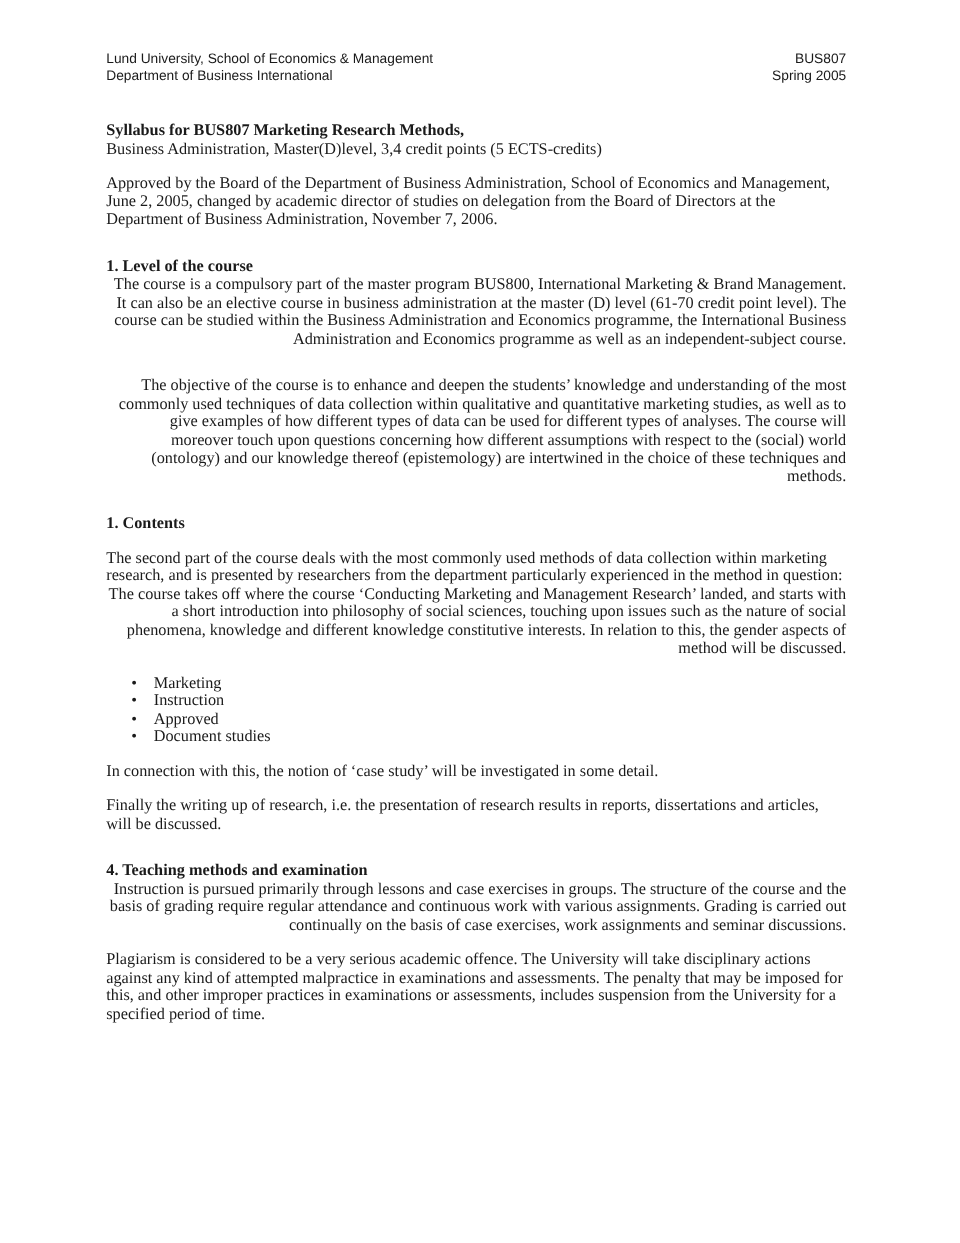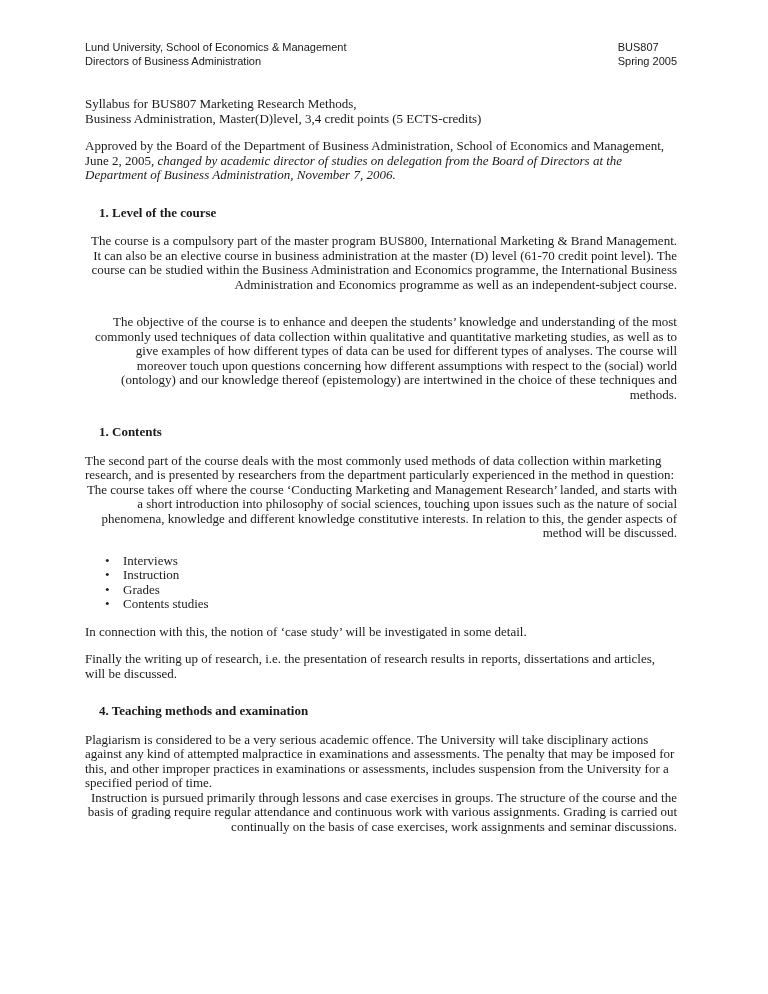--- a/index.html
+++ b/index.html
@@ -24,31 +24,31 @@
     font-size: 13px;
     line-height: 14.5px;
   }
   .doc-header {
     display: flex;
     justify-content: space-between;
     font-family: "Liberation Sans", sans-serif;
     font-size: 11px;
     line-height: 14px;
   }
-  .header-right { text-align: left; }
+  .header-right { text-align: right; }
   .title-block { margin-top: 29px; }
-  .title-main { font-weight: normal; }
+  .title-main { font-weight: bold; }
   p.para { margin: 13px 0 0 0; }
-  .italic { font-style: italic; }
+  .italic { }
   .doc-section { margin-top: 23px; }
   .sec-heading {
     font-size: 13px;
     line-height: 14.5px;
     font-weight: bold;
-    margin: 14px;
+    margin: 0;
   }
   .doc-section p.first { margin-top: 0; text-align: right; }
   ul.bullets {
     list-style: none;
     margin: 13px 0 0 0;
     padding: 0 0 0 20px;
   }
   ul.bullets li {
     display: flex;
     line-height: 14.5px;
@@ -61,21 +61,21 @@
 </style>
 </head>
 <body>
 
 <div class="page">
   <div class="content">
 
     <div class="doc-header">
       <div class="header-left">
         <div>Lund University, School of Economics &amp; Management</div>
-        <div>Directors of Business Administration</div>
+        <div>Department of Business International</div>
       </div>
       <div class="header-right">
         <div>BUS807</div>
         <div>Spring 2005</div>
       </div>
     </div>
 
     <div class="title-block">
       <div class="title-main">Syllabus for BUS807 Marketing Research Methods,</div>
       <div>Business Administration, Master(D)level, 3,4 credit points (5 ECTS-credits)</div>
@@ -92,39 +92,39 @@
       <p class="para first">The objective of the course is to enhance and deepen the students’ knowledge and understanding of the most commonly used techniques of data collection within qualitative and quantitative marketing studies, as well as to give examples of how different types of data can be used for different types of analyses. The course will moreover touch upon questions concerning how different assumptions with respect to the (social) world (ontology) and our knowledge thereof (epistemology) are intertwined in the choice of these techniques and methods.</p>
     </div>
 
     <div class="doc-section">
       <h2 class="sec-heading">1. Contents</h2>
       <p class="para">The second part of the course deals with the most commonly used methods of data collection within marketing research, and is presented by researchers from the department particularly experienced in the method in question:</p>
       <p class="para first">The course takes off where the course ‘Conducting Marketing and Management Research’ landed, and starts with a short introduction into philosophy of social sciences, touching upon issues such as the nature of social phenomena, knowledge and different knowledge constitutive interests. In relation to this, the gender aspects of method will be discussed.</p>
       <ul class="bullets">
         <li>
             <span class="bullet-dot">•</span>
-            <span>Interviews</span>
+            <span>Marketing</span>
           </li>
         <li>
             <span class="bullet-dot">•</span>
             <span>Instruction</span>
           </li>
         <li>
             <span class="bullet-dot">•</span>
-            <span>Grades</span>
+            <span>Approved</span>
           </li>
         <li>
             <span class="bullet-dot">•</span>
-            <span>Contents studies</span>
+            <span>Document studies</span>
           </li>
       </ul>
       <p class="para">In connection with this, the notion of ‘case study’ will be investigated in some detail.</p>
       <p class="para">Finally the writing up of research, i.e. the presentation of research results in reports, dissertations and articles, will be discussed.</p>
     </div>
 
     <div class="doc-section">
       <h2 class="sec-heading">4. Teaching methods and examination</h2>
+      <p class="para first">Instruction is pursued primarily through lessons and case exercises in groups. The structure of the course and the basis of grading require regular attendance and continuous work with various assignments. Grading is carried out continually on the basis of case exercises, work assignments and seminar discussions.</p>
       <p class="para">Plagiarism is considered to be a very serious academic offence. The University will take disciplinary actions against any kind of attempted malpractice in examinations and assessments. The penalty that may be imposed for this, and other improper practices in examinations or assessments, includes suspension from the University for a specified period of time.</p>
-      <p class="para first">Instruction is pursued primarily through lessons and case exercises in groups. The structure of the course and the basis of grading require regular attendance and continuous work with various assignments. Grading is carried out continually on the basis of case exercises, work assignments and seminar discussions.</p>
     </div>
 
   </div>
 </div>
 
 </body></html>

